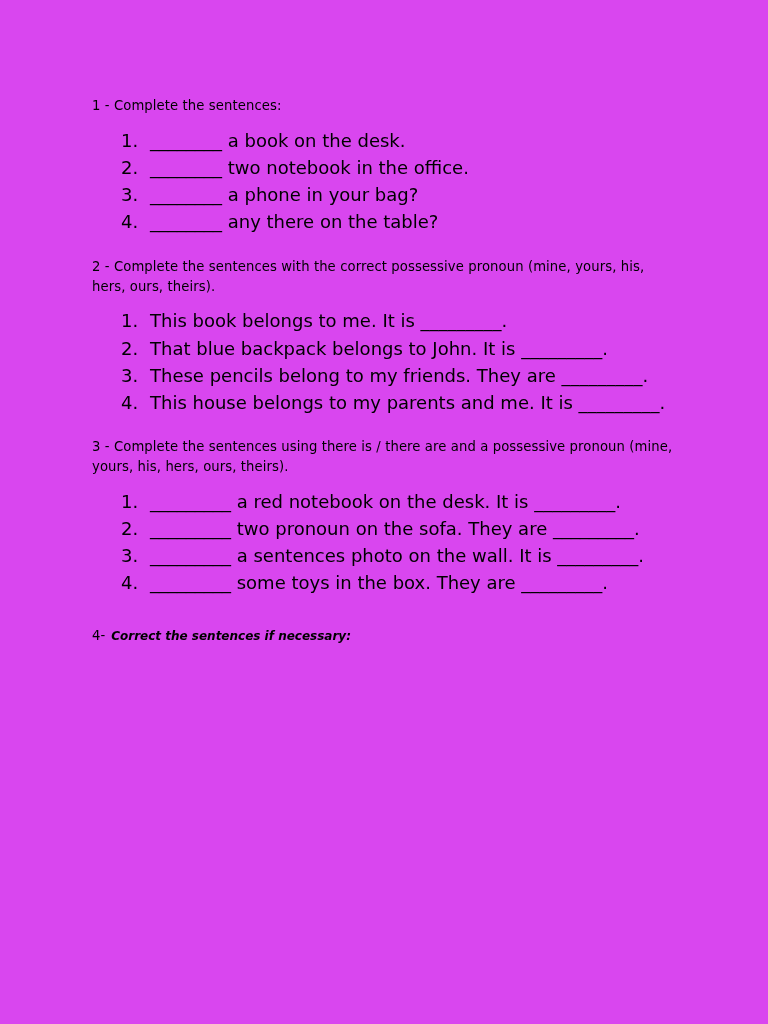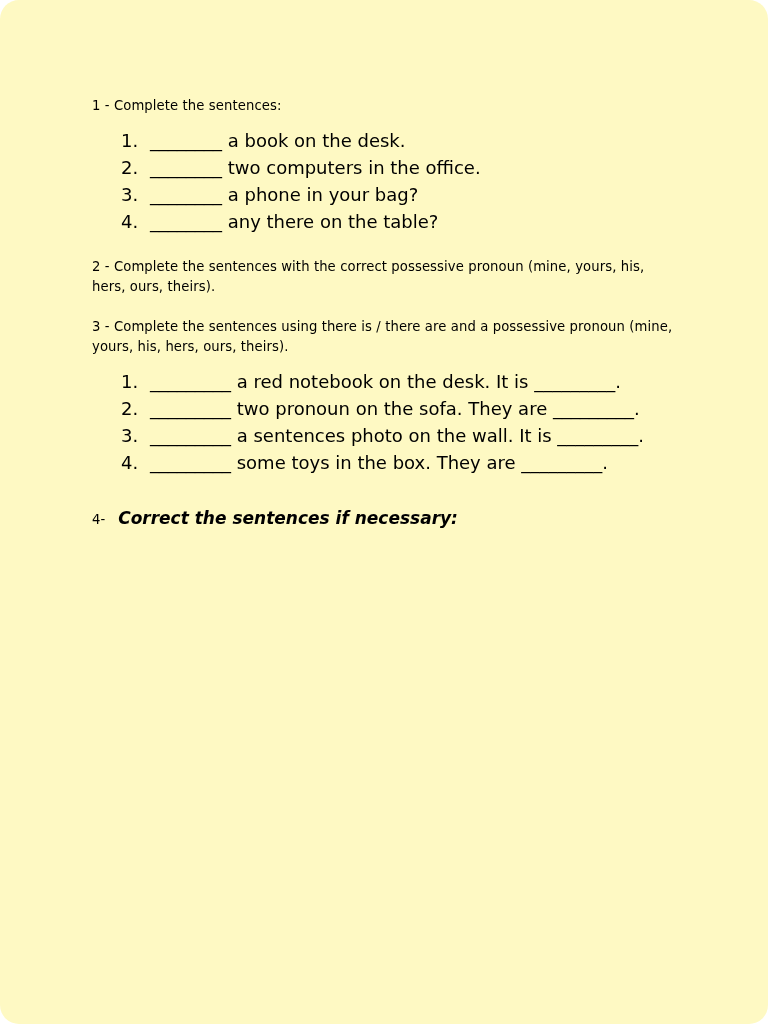--- a/index.html
+++ b/index.html
@@ -11,24 +11,23 @@
     width: 768px;
     height: 1024px;
     font-family: "DejaVu Sans", sans-serif;
     color: #000000;
     overflow: hidden;
   }
   .page {
     position: relative;
     width: 768px;
     height: 1024px;
-    background: #fef9c3;
+    background: #d946ef;
     box-sizing: border-box;
     padding: 96px 92px 0 92px;
-    border-radius: 19px;
   }
   .content {
     width: 584px;
   }
   .ex-heading {
     font-size: 13.2px;
     line-height: 1.5;
     margin: 0 0 0 0;
     letter-spacing: 0.1px;
   }
@@ -54,45 +53,51 @@
     line-height: 1.5;
     margin: 0;
   }
   .block-4-heading .num {
     font-size: 13.2px;
     font-weight: normal;
   }
   .block-4-heading .strong-italic {
     font-weight: bold;
     font-style: italic;
-    font-size: 17px;
-    margin-left: 13px;
+    font-size: 12px;
+    margin-left: 6px;
   }
   .gap-before-4 {
     height: 8px;
   }
 </style>
 </head>
 <body>
 
 <div class="page">
   <div class="content">
 
     <div class="block">
       <p class="ex-heading"><span>1 - Complete the sentences:</span></p>
       <ol class="items">
         <li>________ a book on the desk.</li>
-        <li>________ two computers in the office.</li>
+        <li>________ two notebook in the office.</li>
         <li>________ a phone in your bag?</li>
         <li>________ any there on the table?</li>
       </ol>
     </div>
 
     <div class="block">
       <p class="ex-heading"><span>2 - Complete the sentences with the correct </span><b>possessive pronoun</b><span> (mine, yours, his, hers, ours, theirs).</span></p>
+      <ol class="items">
+        <li>This book belongs to me. It is _________.</li>
+        <li>That blue backpack belongs to John. It is _________.</li>
+        <li>These pencils belong to my friends. They are _________.</li>
+        <li>This house belongs to my parents and me. It is _________.</li>
+      </ol>
     </div>
 
     <div class="block">
       <p class="ex-heading"><span>3 - Complete the sentences using </span><b>there is / there are</b><span> and a </span><b>possessive pronoun</b><span> (mine, yours, his, hers, ours, theirs).</span></p>
       <ol class="items">
         <li>_________ a red notebook on the desk. It is _________.</li>
         <li>_________ two pronoun on the sofa. They are _________.</li>
         <li>_________ a sentences photo on the wall. It is _________.</li>
         <li>_________ some toys in the box. They are _________.</li>
       </ol>

